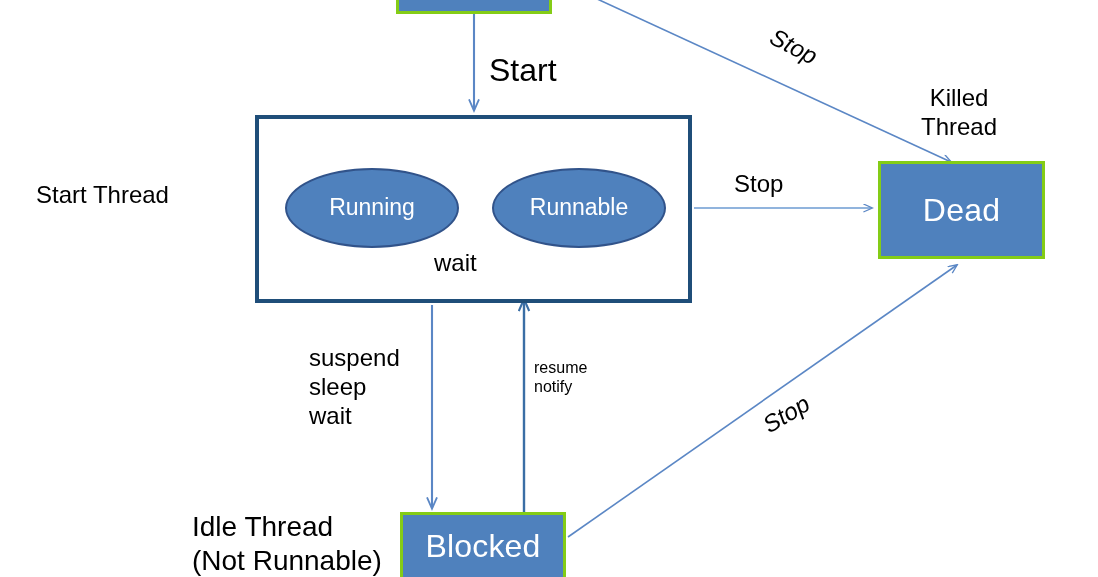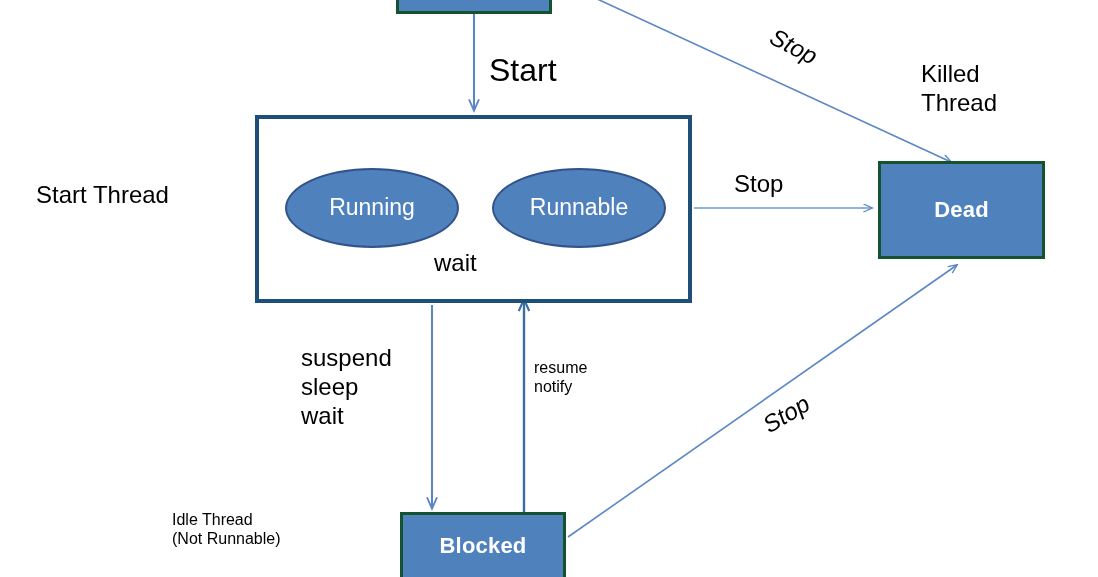--- a/index.html
+++ b/index.html
@@ -33,24 +33,24 @@
   .node {
     position: absolute;
     box-sizing: border-box;
     z-index: 2;
     display: flex;
     align-items: center;
     justify-content: center;
   }
   .box-state {
     background: #4F81BD;
-    border: 3px solid #14532d;
+    border: 3px solid #84cc16;
     color: #ffffff;
-    font-weight: bold;
-    font-size: 22px;
+    font-weight: normal;
+    font-size: 32px;
     letter-spacing: .2px;
   }
   #node-new {
     left: 396px;
     top: -48px;
     width: 156px;
     height: 62px;
   }
   #node-dead {
     left: 878px;
@@ -117,27 +117,27 @@
     position: absolute;
     z-index: 4;
     color: #000000;
     white-space: pre-line;
     line-height: 1.2;
   }
   .label-plain { font-size: 24px; }
   .label-edge  { font-size: 23px; }
 
   #label-active-thread { left: 36px;  top: 181px; font-size: 24px; }
-  #label-killed-thread { left: 959px; top: 60px;  font-size: 24px; transform: translateX(-50%); }
-  #label-idle-thread   { left: 172px; top: 510px; font-size: 16px; }
+  #label-killed-thread { left: 959px; top: 84px;  font-size: 24px; text-align: center; transform: translateX(-50%); }
+  #label-idle-thread   { left: 192px; top: 510px; font-size: 28px; }
 
   #label-start       { left: 489px; top: 51px;  font-size: 32px; }
   #label-yield       { left: 434px; top: 249px; font-size: 24px; }
   #label-stop-mid    { left: 734px; top: 170px; font-size: 24px; }
-  #label-suspend     { left: 301px; top: 344px; font-size: 24px; }
+  #label-suspend     { left: 309px; top: 344px; font-size: 24px; }
   #label-resume      { left: 534px; top: 358px; font-size: 16px; }
 
   #label-stop-top {
     left: 778px; top: 23px;
     font-size: 24px; font-style: italic;
     transform: rotate(27deg);
     transform-origin: left top;
   }
   #label-stop-bottom {
     left: 758px; top: 415px;

